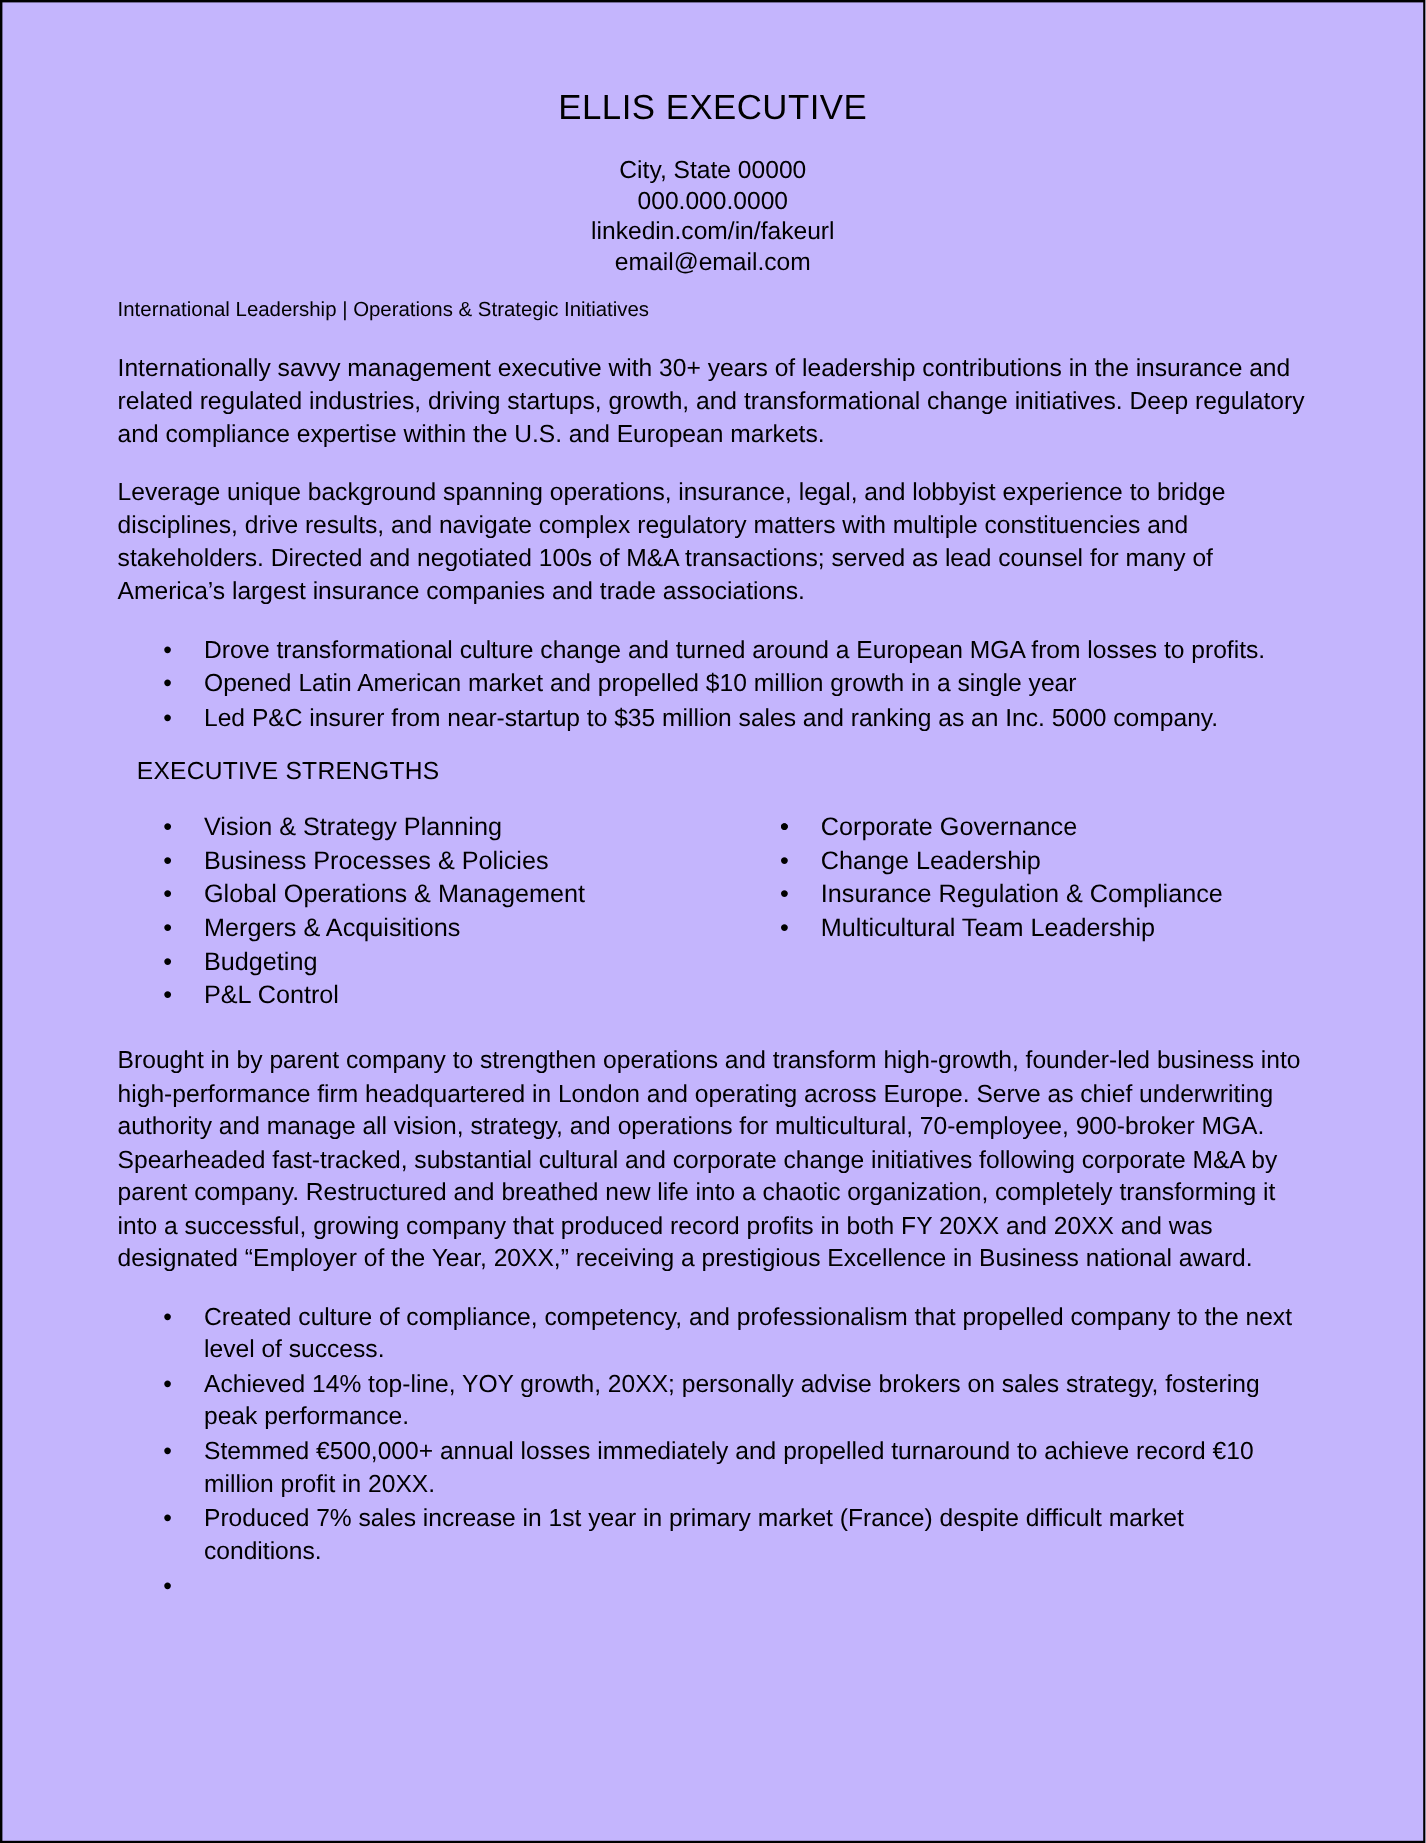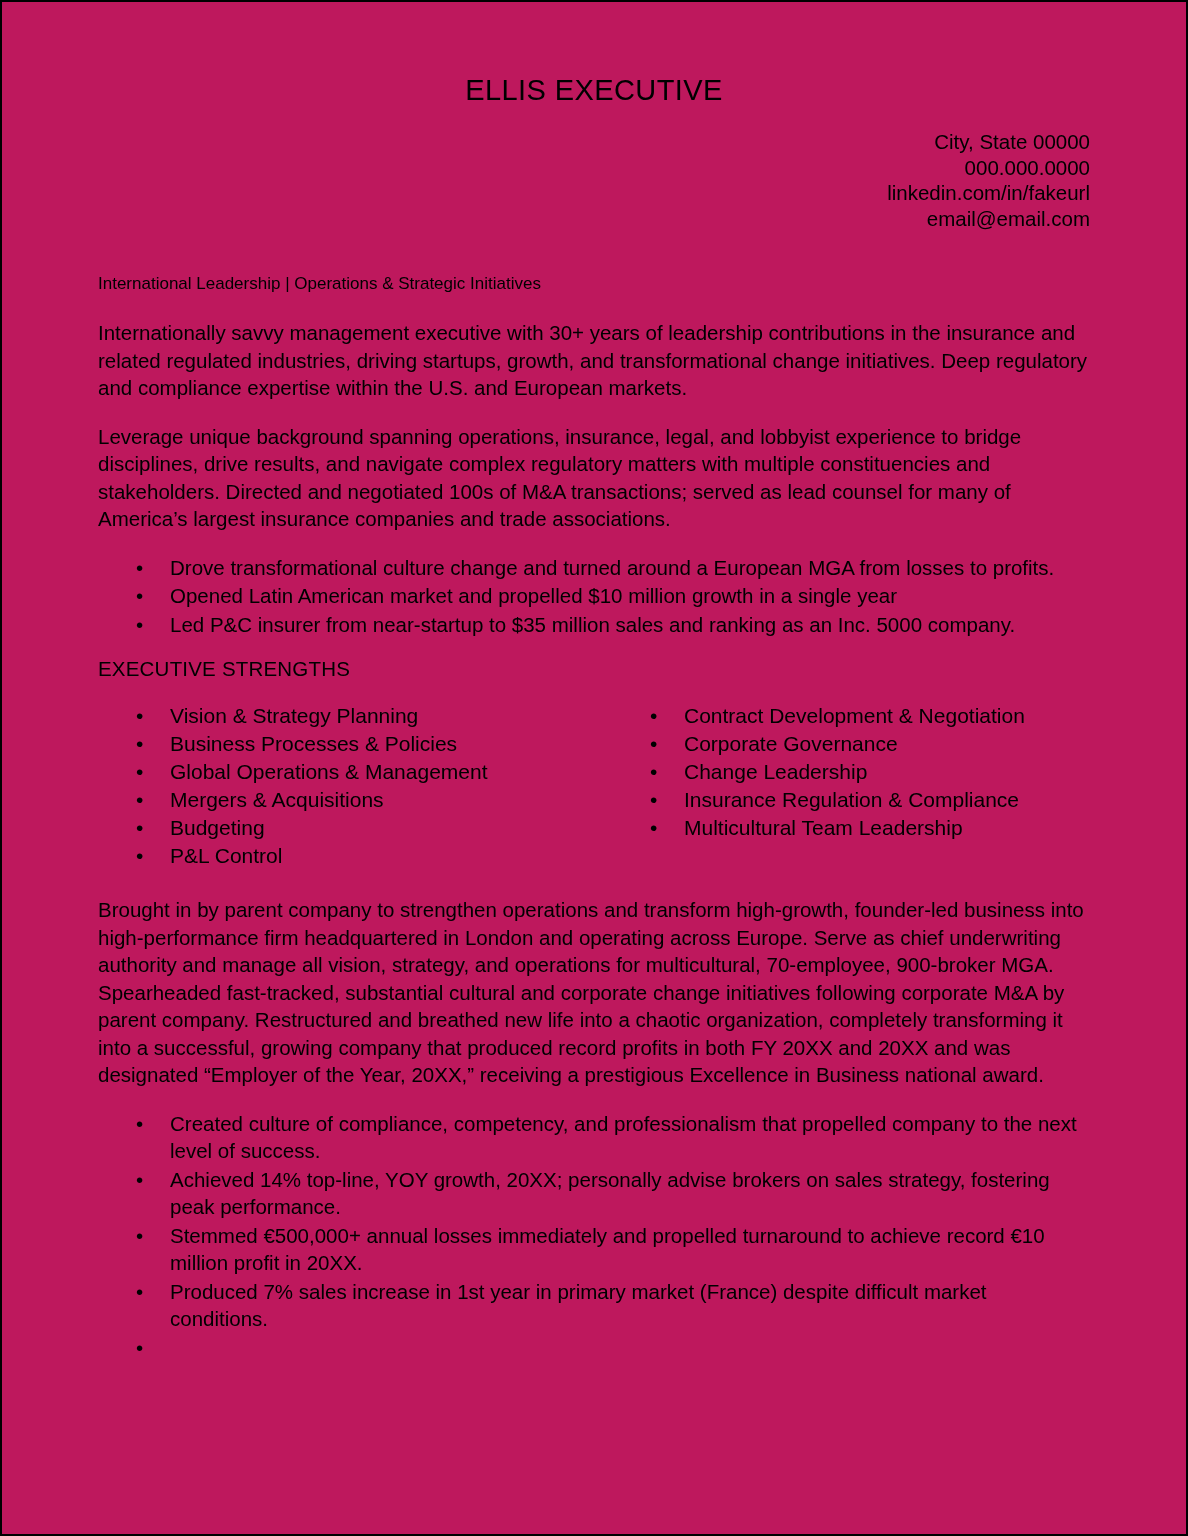--- a/index.html
+++ b/index.html
@@ -9,40 +9,40 @@
   }
   body {
     font-family: "Liberation Sans", sans-serif;
     color: #000000;
   }
   .page {
     position: relative;
     width: 1188px;
     height: 1536px;
     box-sizing: border-box;
-    background: #be185d;
+    background: #c4b5fd;
     border: 2px solid #000000;
     overflow: hidden;
   }
   .inner {
     box-sizing: border-box;
     padding: 72px 96px 0 96px;
   }
   .doc-name {
     text-align: center;
     font-size: 29px;
     letter-spacing: 0.4px;
     margin: 0 0 22px 0;
     font-weight: normal;
   }
   .contact {
-    text-align: right;
+    text-align: center;
     font-size: 20.5px;
     line-height: 25.5px;
-    margin: 0 0 40px 0;
+    margin: 0 0 14px 0;
   }
   .contact div {
     margin: 0;
   }
   .target-title {
     font-size: 20.5px;
     line-height: 26px;
     margin: 0 0 22px 0;
   }
   .tagline {
@@ -71,21 +71,21 @@
   ul.bullets > li .bullet-mark {
     position: absolute;
     left: 38px;
     top: 0;
     line-height: 27.5px;
     font-size: 20.5px;
   }
   .section-heading {
     font-size: 20.5px;
     line-height: 26px;
-    margin: 4px 0 20px 0;
+    margin: 4px 0 20px 16px;
     letter-spacing: 0.2px;
   }
   .strengths {
     display: flex;
     margin: 0 0 26px 0;
   }
   .strengths .col {
     width: 50%;
     box-sizing: border-box;
   }
@@ -181,21 +181,20 @@
           <li>
             <span class="bullet-mark">•</span>
             <span>P&amp;L Control</span>
           </li>
         </ul>
       </div>
       <div class="col right">
         <ul>
           <li>
             <span class="bullet-mark">•</span>
-            <span>Contract Development &amp; Negotiation</span>
           </li>
           <li>
             <span class="bullet-mark">•</span>
             <span>Corporate Governance</span>
           </li>
           <li>
             <span class="bullet-mark">•</span>
             <span>Change Leadership</span>
           </li>
           <li>

